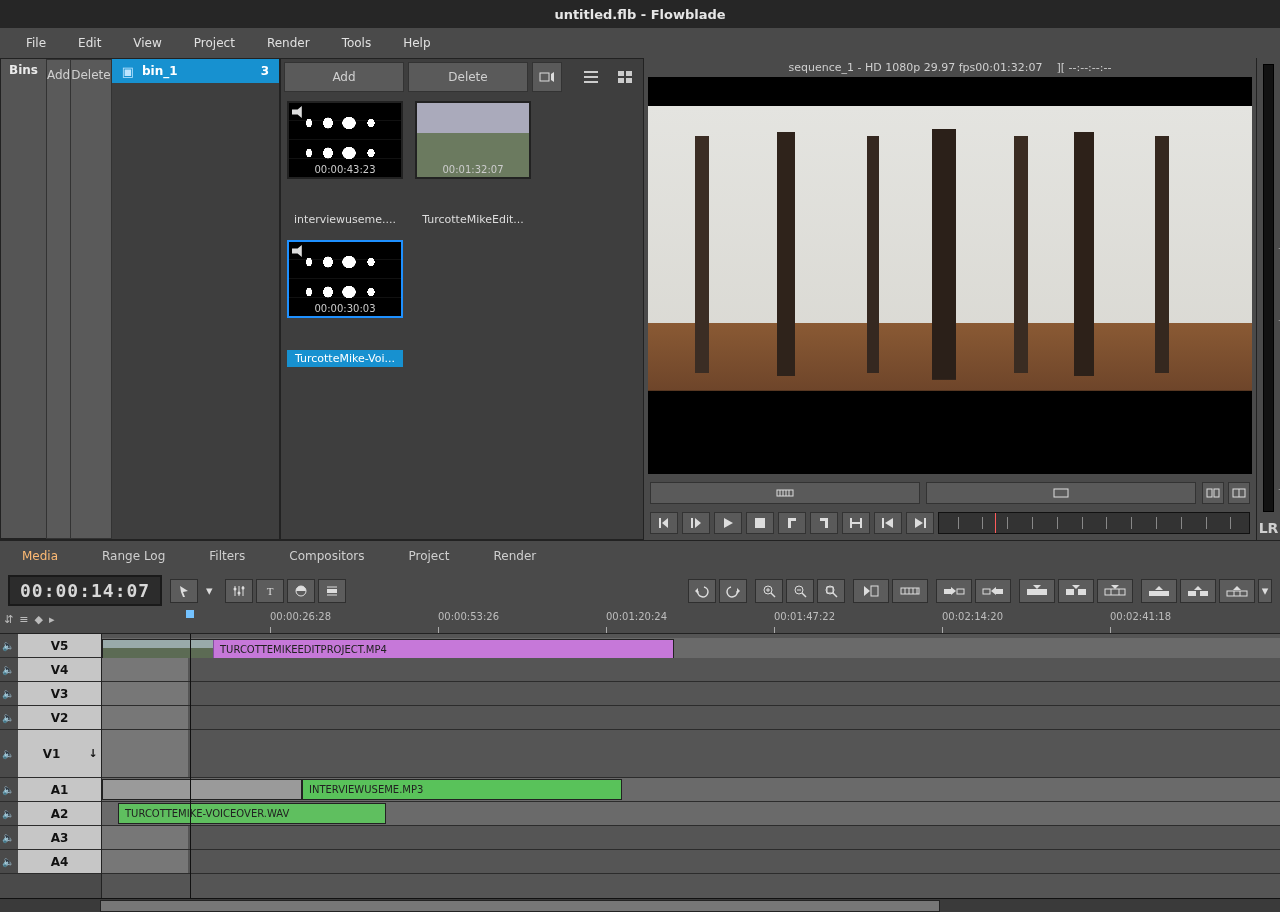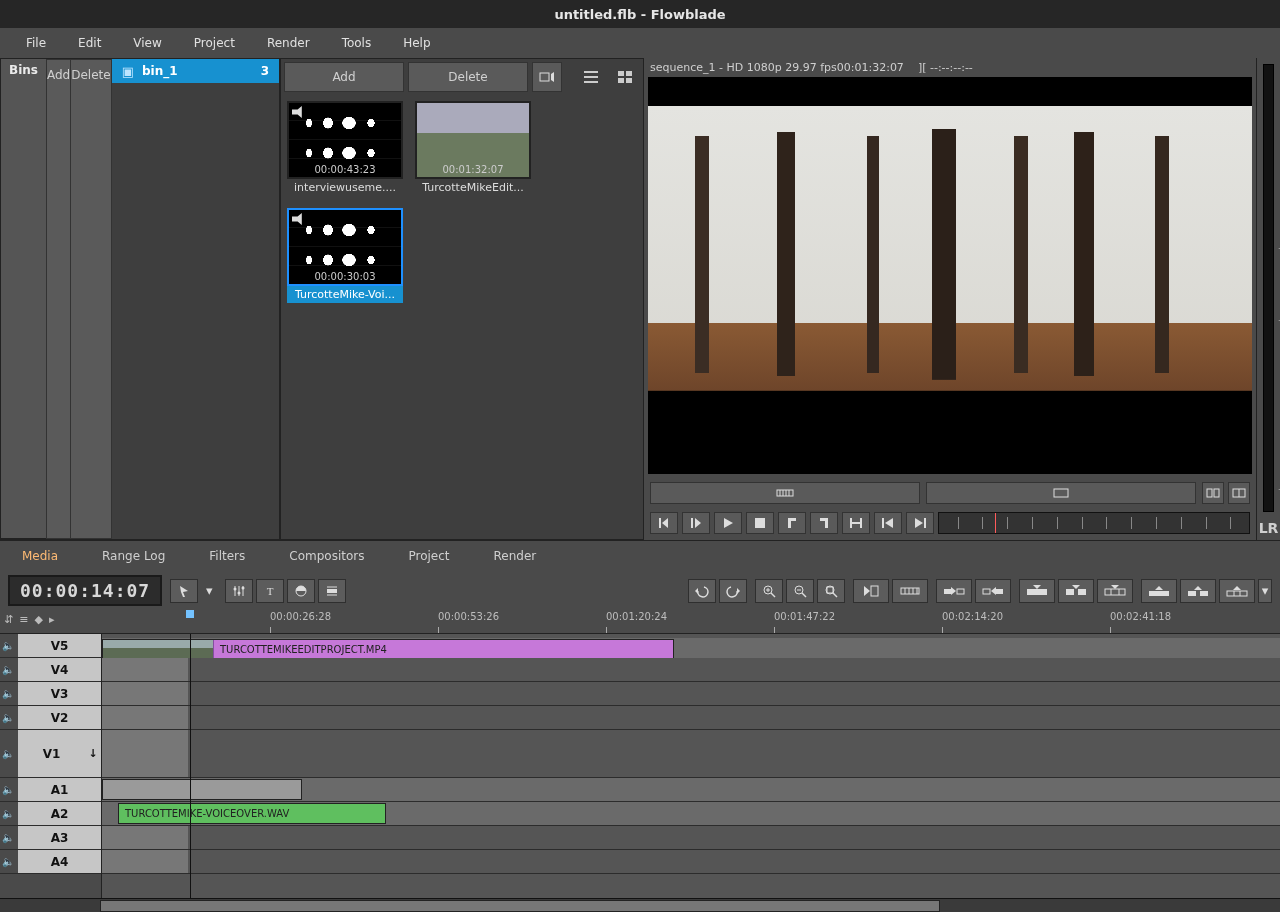--- a/index.html
+++ b/index.html
@@ -173,20 +173,21 @@
   color: #ccc;
 }
 .clip-thumb .label {
   font-size: 11px;
   text-align: center;
   padding: 2px 0;
   color: #ddd;
   white-space: nowrap;
   overflow: hidden;
   text-overflow: ellipsis;
+  margin-top: 32px;
 }
 .clip-thumb.selected .label { background: #1791d0; color: #fff; }
 
 
 .monitor-panel {
   flex: 1;
   background: #4a4a4a;
   display: flex;
 }
 .monitor-left {
@@ -206,21 +207,21 @@
   flex: 1;
   margin: 6px 6px 4px 6px;
   background: linear-gradient(#111 0 100%);
   border: 1px solid #000;
   position: relative;
 }
 .meter-tick { position:absolute; right:-20px; font-size:9px; color:#aaa; }
 .lr-label { text-align:center; font-size:14px; padding:4px 0; color:#cfcfcf; font-weight:bold;}
 .monitor-info {
   display: flex;
-  justify-content: flex-start;
+  justify-content: center;
   font-size: 11px;
   color: #cfcfcf;
   padding: 3px 6px;
   background: #4a4a4a;
 }
 .monitor-viewport {
   flex: 1;
   background: #000;
   display: flex;
   align-items:center;
@@ -914,20 +915,23 @@
         <span class="thumbstrip"></span>
         <span>TURCOTTEMIKEEDITPROJECT.MP4</span>
       </div>
     </div>
     <div class="track-lane empty-cell" style="top:24px;height:24px"></div>
     <div class="track-lane empty-cell" style="top:48px;height:24px"></div>
     <div class="track-lane empty-cell" style="top:72px;height:24px"></div>
     <div class="track-lane empty-cell" style="top:96px;height:48px"></div>
     <div class="track-lane" style="top:144px;height:24px">
       <div class="clip grey" style="left:0;width:200px"></div>
+      <div class="clip audio" style="left:200px;width:320px">
+        <span>INTERVIEWUSEME.MP3</span>
+      </div>
     </div>
     <div class="track-lane" style="top:168px;height:24px">
       <div class="clip audio2" style="left:16px;width:268px">
         <span>TURCOTTEMIKE-VOICEOVER.WAV</span>
       </div>
     </div>
     <div class="track-lane empty-cell" style="top:192px;height:24px"></div>
     <div class="track-lane empty-cell" style="top:216px;height:24px"></div>
 
     <div class="playhead" style="left:88px"></div>

